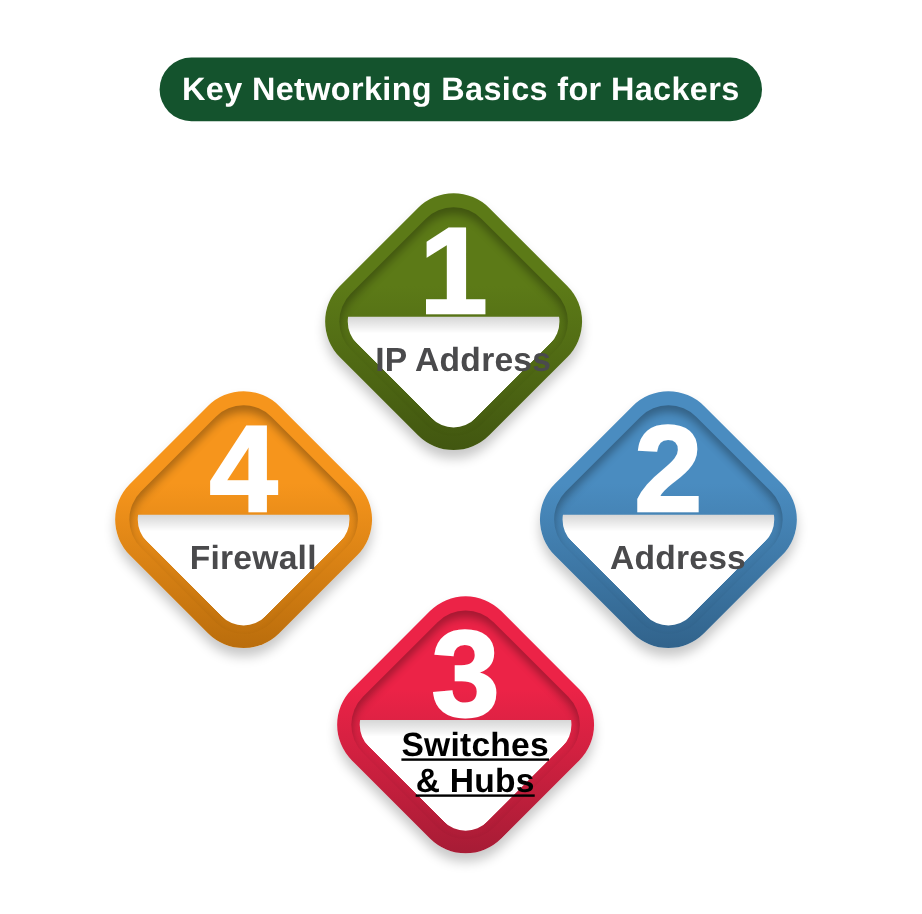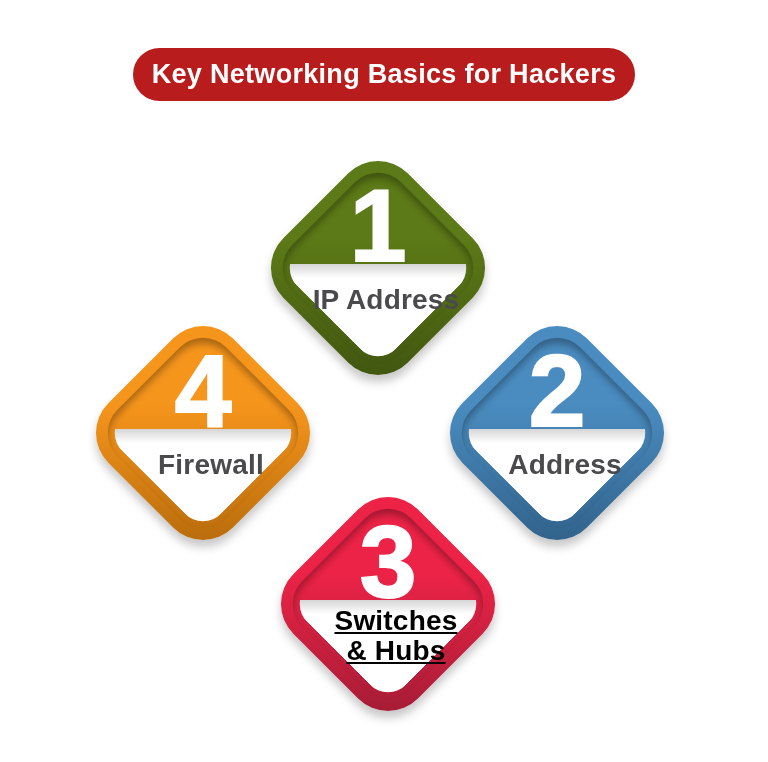--- a/index.html
+++ b/index.html
@@ -78,21 +78,21 @@
     line-height: 30px;
     letter-spacing: 0.2px;
     white-space: pre-line;
   }
 </style>
 </head>
 <body>
 
 <div class="stage" style="background: rgb(255, 255, 255);">
 
-  <div class="banner" style="background: #b91c1c; color: rgb(255, 255, 255);">
+  <div class="banner" style="background: #14532d; color: rgb(255, 255, 255);">
     <span>Key Networking Basics for Hackers</span>
   </div>
 
   <div class="node pos-top" style="--c1: #5C7A17; --c2: #3E520F;">
     <div class="diamond">
       <div class="bevel"></div>
       <div class="panel"></div>
     </div>
     <div class="content">
       <div class="num" style="color: rgb(255, 255, 255);">1</div>

